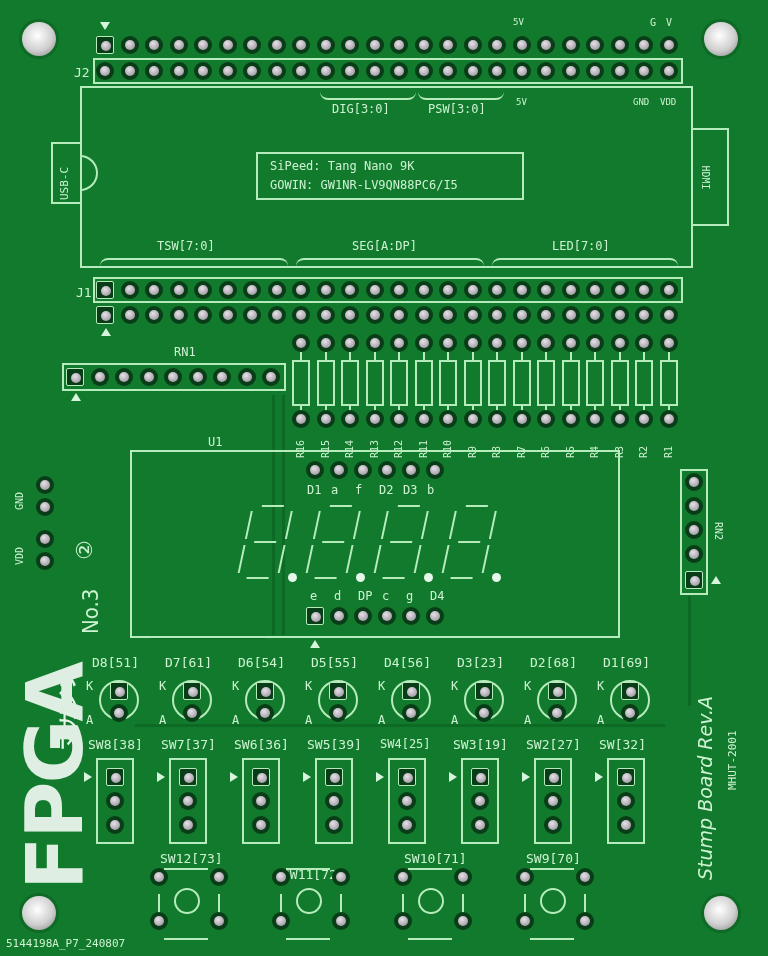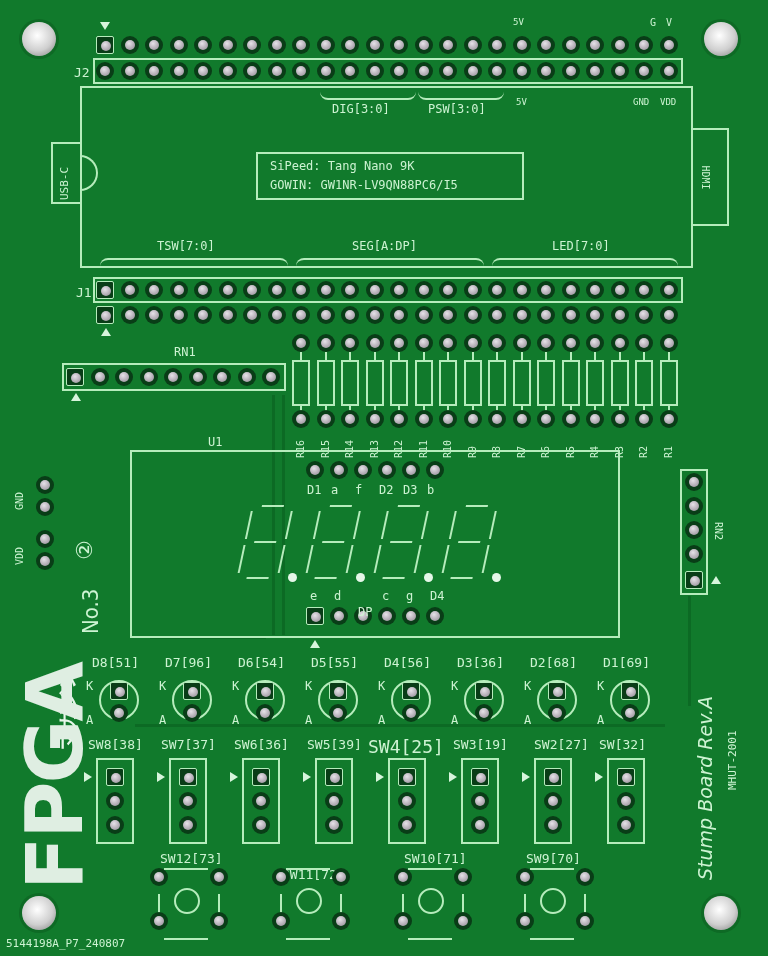--- a/index.html
+++ b/index.html
@@ -318,21 +318,21 @@
       <div class="pad sq" style="left:0px;top:0;"></div>
       <div class="pad" style="left:24px;top:0;"></div>
       <div class="pad" style="left:48px;top:0;"></div>
       <div class="pad" style="left:72px;top:0;"></div>
       <div class="pad" style="left:96px;top:0;"></div>
       <div class="pad" style="left:120px;top:0;"></div>
     </div>
   <div id="u1botlbl" class="abs" style="left:306px;top:590px;">
       <div class="txt" style="left:4px;top:0;">e</div>
       <div class="txt" style="left:28px;top:0;">d</div>
-      <div class="txt" style="left:52px;top:0;margin-top:16px;">DP</div>
+      <div class="txt" style="left:52px;top:0;">DP</div>
       <div class="txt" style="left:76px;top:0;">c</div>
       <div class="txt" style="left:100px;top:0;">g</div>
       <div class="txt" style="left:124px;top:0;">D4</div>
     </div>
   <div class="tri up" style="left:310px;top:640px;"></div>
   <div id="digits" class="abs" style="left:240px;top:505px;">
       <div class="abs" style="left:0px;top:0;width:50px;height:76px;transform:skewX(-12deg);">
         <div class="seg" style="top:0px;left:14px;width:22px;height:2px;"></div>
         <div class="seg" style="top:36px;left:14px;width:22px;height:2px;"></div>
         <div class="seg" style="top:72px;left:14px;width:22px;height:2px;"></div>
@@ -386,21 +386,21 @@
   <div class="vtxt" style="left:54px;top:750px;font-family:'DejaVu Sans',sans-serif;font-size:20px;font-weight:bold;color:#e6f6e9;">マガジン</div>
   <div class="vtxt" style="left:10px;top:890px;font-family:'DejaVu Sans',sans-serif;font-weight:bold;font-size:78px;color:#dfeee2;letter-spacing:-2px;">FPGA</div>
 
   <div id="leds" class="abs" style="left:90px;top:656px;">
       <div class="txt" style="left:2px;top:0;font-size:13px;">D8[51]</div>
       <div class="txt" style="left:-4px;top:24px;">K</div>
       <div class="txt" style="left:-4px;top:58px;">A</div>
       <div class="ledring" style="left:9px;top:24px;"></div>
       <div class="pad sq" style="left:20px;top:26px;"></div>
       <div class="pad" style="left:20px;top:48px;"></div>
-      <div class="txt" style="left:75px;top:0;font-size:13px;">D7[96]</div>
+      <div class="txt" style="left:75px;top:0;font-size:13px;">D7[61]</div>
       <div class="txt" style="left:69px;top:24px;">K</div>
       <div class="txt" style="left:69px;top:58px;">A</div>
       <div class="ledring" style="left:82px;top:24px;"></div>
       <div class="pad sq" style="left:93px;top:26px;"></div>
       <div class="pad" style="left:93px;top:48px;"></div>
       <div class="txt" style="left:148px;top:0;font-size:13px;">D6[54]</div>
       <div class="txt" style="left:142px;top:24px;">K</div>
       <div class="txt" style="left:142px;top:58px;">A</div>
       <div class="ledring" style="left:155px;top:24px;"></div>
       <div class="pad sq" style="left:166px;top:26px;"></div>
@@ -410,21 +410,21 @@
       <div class="txt" style="left:215px;top:58px;">A</div>
       <div class="ledring" style="left:228px;top:24px;"></div>
       <div class="pad sq" style="left:239px;top:26px;"></div>
       <div class="pad" style="left:239px;top:48px;"></div>
       <div class="txt" style="left:294px;top:0;font-size:13px;">D4[56]</div>
       <div class="txt" style="left:288px;top:24px;">K</div>
       <div class="txt" style="left:288px;top:58px;">A</div>
       <div class="ledring" style="left:301px;top:24px;"></div>
       <div class="pad sq" style="left:312px;top:26px;"></div>
       <div class="pad" style="left:312px;top:48px;"></div>
-      <div class="txt" style="left:367px;top:0;font-size:13px;">D3[36]</div>
+      <div class="txt" style="left:367px;top:0;font-size:13px;">D3[23]</div>
       <div class="txt" style="left:361px;top:24px;">K</div>
       <div class="txt" style="left:361px;top:58px;">A</div>
       <div class="ledring" style="left:374px;top:24px;"></div>
       <div class="pad sq" style="left:385px;top:26px;"></div>
       <div class="pad" style="left:385px;top:48px;"></div>
       <div class="txt" style="left:440px;top:0;font-size:13px;">D2[68]</div>
       <div class="txt" style="left:434px;top:24px;">K</div>
       <div class="txt" style="left:434px;top:58px;">A</div>
       <div class="ledring" style="left:447px;top:24px;"></div>
       <div class="pad sq" style="left:458px;top:26px;"></div>
@@ -455,33 +455,33 @@
       <div class="tri right" style="left:140px;top:34px;"></div>
       <div class="pad sq" style="left:162px;top:30px;"></div>
       <div class="pad" style="left:162px;top:54px;"></div>
       <div class="pad" style="left:162px;top:78px;"></div>
       <div class="txt" style="left:217px;top:0;font-size:13px;">SW5[39]</div>
       <div class="silk" style="left:225px;top:20px;width:38px;height:86px;"></div>
       <div class="tri right" style="left:213px;top:34px;"></div>
       <div class="pad sq" style="left:235px;top:30px;"></div>
       <div class="pad" style="left:235px;top:54px;"></div>
       <div class="pad" style="left:235px;top:78px;"></div>
-      <div class="txt" style="left:278px;top:0;font-size:18px;">SW4[25]</div>
+      <div class="txt" style="left:290px;top:0;font-size:12px;">SW4[25]</div>
       <div class="silk" style="left:298px;top:20px;width:38px;height:86px;"></div>
       <div class="tri right" style="left:286px;top:34px;"></div>
       <div class="pad sq" style="left:308px;top:30px;"></div>
       <div class="pad" style="left:308px;top:54px;"></div>
       <div class="pad" style="left:308px;top:78px;"></div>
       <div class="txt" style="left:363px;top:0;font-size:13px;">SW3[19]</div>
       <div class="silk" style="left:371px;top:20px;width:38px;height:86px;"></div>
       <div class="tri right" style="left:359px;top:34px;"></div>
       <div class="pad sq" style="left:381px;top:30px;"></div>
       <div class="pad" style="left:381px;top:54px;"></div>
       <div class="pad" style="left:381px;top:78px;"></div>
-      <div class="txt" style="left:436px;top:0;font-size:13px;margin-left:8px;">SW2[27]</div>
+      <div class="txt" style="left:436px;top:0;font-size:13px;">SW2[27]</div>
       <div class="silk" style="left:444px;top:20px;width:38px;height:86px;"></div>
       <div class="tri right" style="left:432px;top:34px;"></div>
       <div class="pad sq" style="left:454px;top:30px;"></div>
       <div class="pad" style="left:454px;top:54px;"></div>
       <div class="pad" style="left:454px;top:78px;"></div>
       <div class="txt" style="left:509px;top:0;font-size:13px;">SW[32]</div>
       <div class="silk" style="left:517px;top:20px;width:38px;height:86px;"></div>
       <div class="tri right" style="left:505px;top:34px;"></div>
       <div class="pad sq" style="left:527px;top:30px;"></div>
       <div class="pad" style="left:527px;top:54px;"></div>

